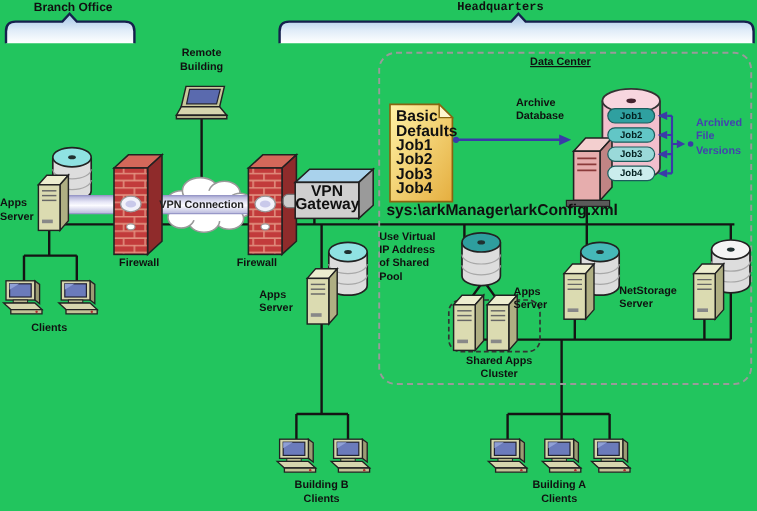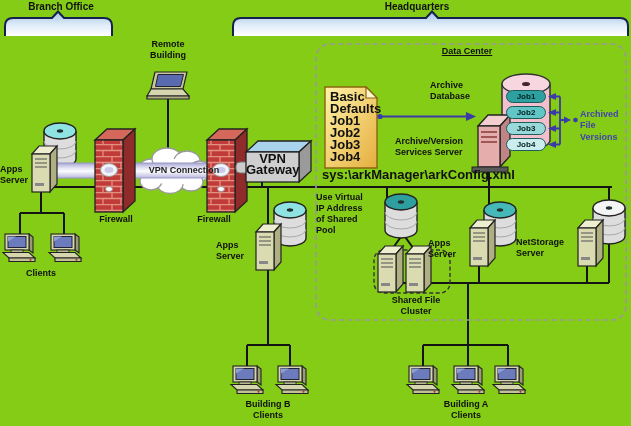--- a/index.html
+++ b/index.html
@@ -1,26 +1,26 @@
 <!DOCTYPE html>
 <html><head>
 <meta charset="utf-8">
 <style>
   html,body{margin:0;padding:0;background:#fff;}
-  #stage{position:relative;width:631px;height:426px;background:#84cc16;overflow:hidden;
+  #stage{position:relative;width:631px;height:426px;background:#22c55e;overflow:hidden;
          font-family:"Liberation Sans",sans-serif;}
   #bg{position:absolute;left:0;top:0;}
   .lbl{position:absolute;font:700 9px "Liberation Sans",sans-serif;color:#101010;
        white-space:pre-line;line-height:11px;}
   .ctr{text-align:center;}
   .rgt{}
   .big{font-size:10px;line-height:12px;}
   .sm{font-size:13px;}
   .blue{color:#4343AE;}
-  .vpnlbl{font-weight:600;font-size:9px;color:#222;margin-left:16px;}
+  .vpnlbl{font-weight:600;font-size:9px;color:#222;}
   .pill{position:absolute;left:506px;width:40px;height:13px;box-sizing:border-box;
         border:1.5px solid #1C5C5C;border-radius:7px;
         font:700 8px "Liberation Sans",sans-serif;color:#032020;
         display:flex;align-items:center;justify-content:center;}
   .job1{background:#2FA0A0;}
   .job2{background:#62C6C6;}
   .job3{background:#9AD9D9;}
   .job4{background:#CBEDED;}
 </style>
 </head>
@@ -216,55 +216,53 @@
 
   <use href="#pc" x="231" y="365"></use>
   <use href="#pc" x="276" y="365"></use>
 
   <use href="#pc" x="407" y="365"></use>
   <use href="#pc" x="452" y="365"></use>
   <use href="#pc" x="493" y="365"></use>
 </svg>
 
 <div class="lbl big ctr" style="left:10px;top:1px;width:102px;">Branch Office</div>
-<div class="lbl big ctr" style="left:365px;top:1px;width:104px;">Headquarters</div>
+<div class="lbl big ctr" style="left:365px;top:1px;width:104px;font-family:Liberation Mono, monospace;">Headquarters</div>
 <div class="lbl ctr" style="left:137px;top:39px;width:62px;">Remote
 Building</div>
 <div class="lbl rgt" style="left:0px;top:164px;width:31px;">Apps
 Server</div>
 <div class="lbl ctr" style="left:11px;top:268px;width:60px;">Clients</div>
 <div class="lbl ctr" style="left:86px;top:214px;width:60px;">Firewall</div>
 <div class="lbl ctr vpnlbl" style="left:126px;top:165px;width:84px;">VPN Connection</div>
 <div class="lbl ctr" style="left:184px;top:214px;width:60px;">Firewall</div>
 <div class="lbl ctr sm" style="left:246px;top:153px;width:53px;">VPN
 Gateway</div>
 <div class="lbl ctr" style="left:420px;top:46px;width:94px;text-decoration:underline;">Data Center</div>
 <div class="lbl sm" style="left:330px;top:91px;width:46px;line-height:11.9px;">Basic
 Defaults
 Job1
 Job2
 Job3
 Job4</div>
 <div class="lbl sm" style="left:322px;top:169px;width:164px;text-align:center;">sys:\arkManager\arkConfig.xml</div>
 <div class="lbl rgt" style="left:430px;top:80px;width:68px;">Archive
 Database</div>
-<div class="lbl rgt" style="left:395px;top:136px;width:81px;">Archive/Version
-Services Server</div>
 <div class="pill job1" style="top:90px;">Job1</div>
 <div class="pill job2" style="top:106px;">Job2</div>
 <div class="pill job3" style="top:122px;">Job3</div>
 <div class="pill job4" style="top:138px;">Job4</div>
-<div class="lbl blue" style="left:580px;top:97px;width:52px;line-height:11.3px;margin-top:12px;">Archived
+<div class="lbl blue" style="left:580px;top:97px;width:52px;line-height:11.3px;">Archived
 File
 Versions</div>
 <div class="lbl rgt" style="left:316px;top:192px;width:60px;">Use Virtual
 IP Address
 of Shared
 Pool</div>
-<div class="lbl ctr" style="left:374px;top:295px;width:84px;">Shared File
+<div class="lbl ctr" style="left:374px;top:295px;width:84px;">Shared Apps
 Cluster</div>
 <div class="lbl rgt" style="left:216px;top:240px;width:40px;">Apps
 Server</div>
 <div class="lbl rgt" style="left:428px;top:238px;width:40px;">Apps
 Server</div>
 <div class="lbl rgt" style="left:516px;top:237px;width:61px;">NetStorage
 Server</div>
 <div class="lbl ctr" style="left:226px;top:399px;width:84px;">Building B
 Clients</div>
 <div class="lbl ctr" style="left:424px;top:399px;width:84px;">Building A

